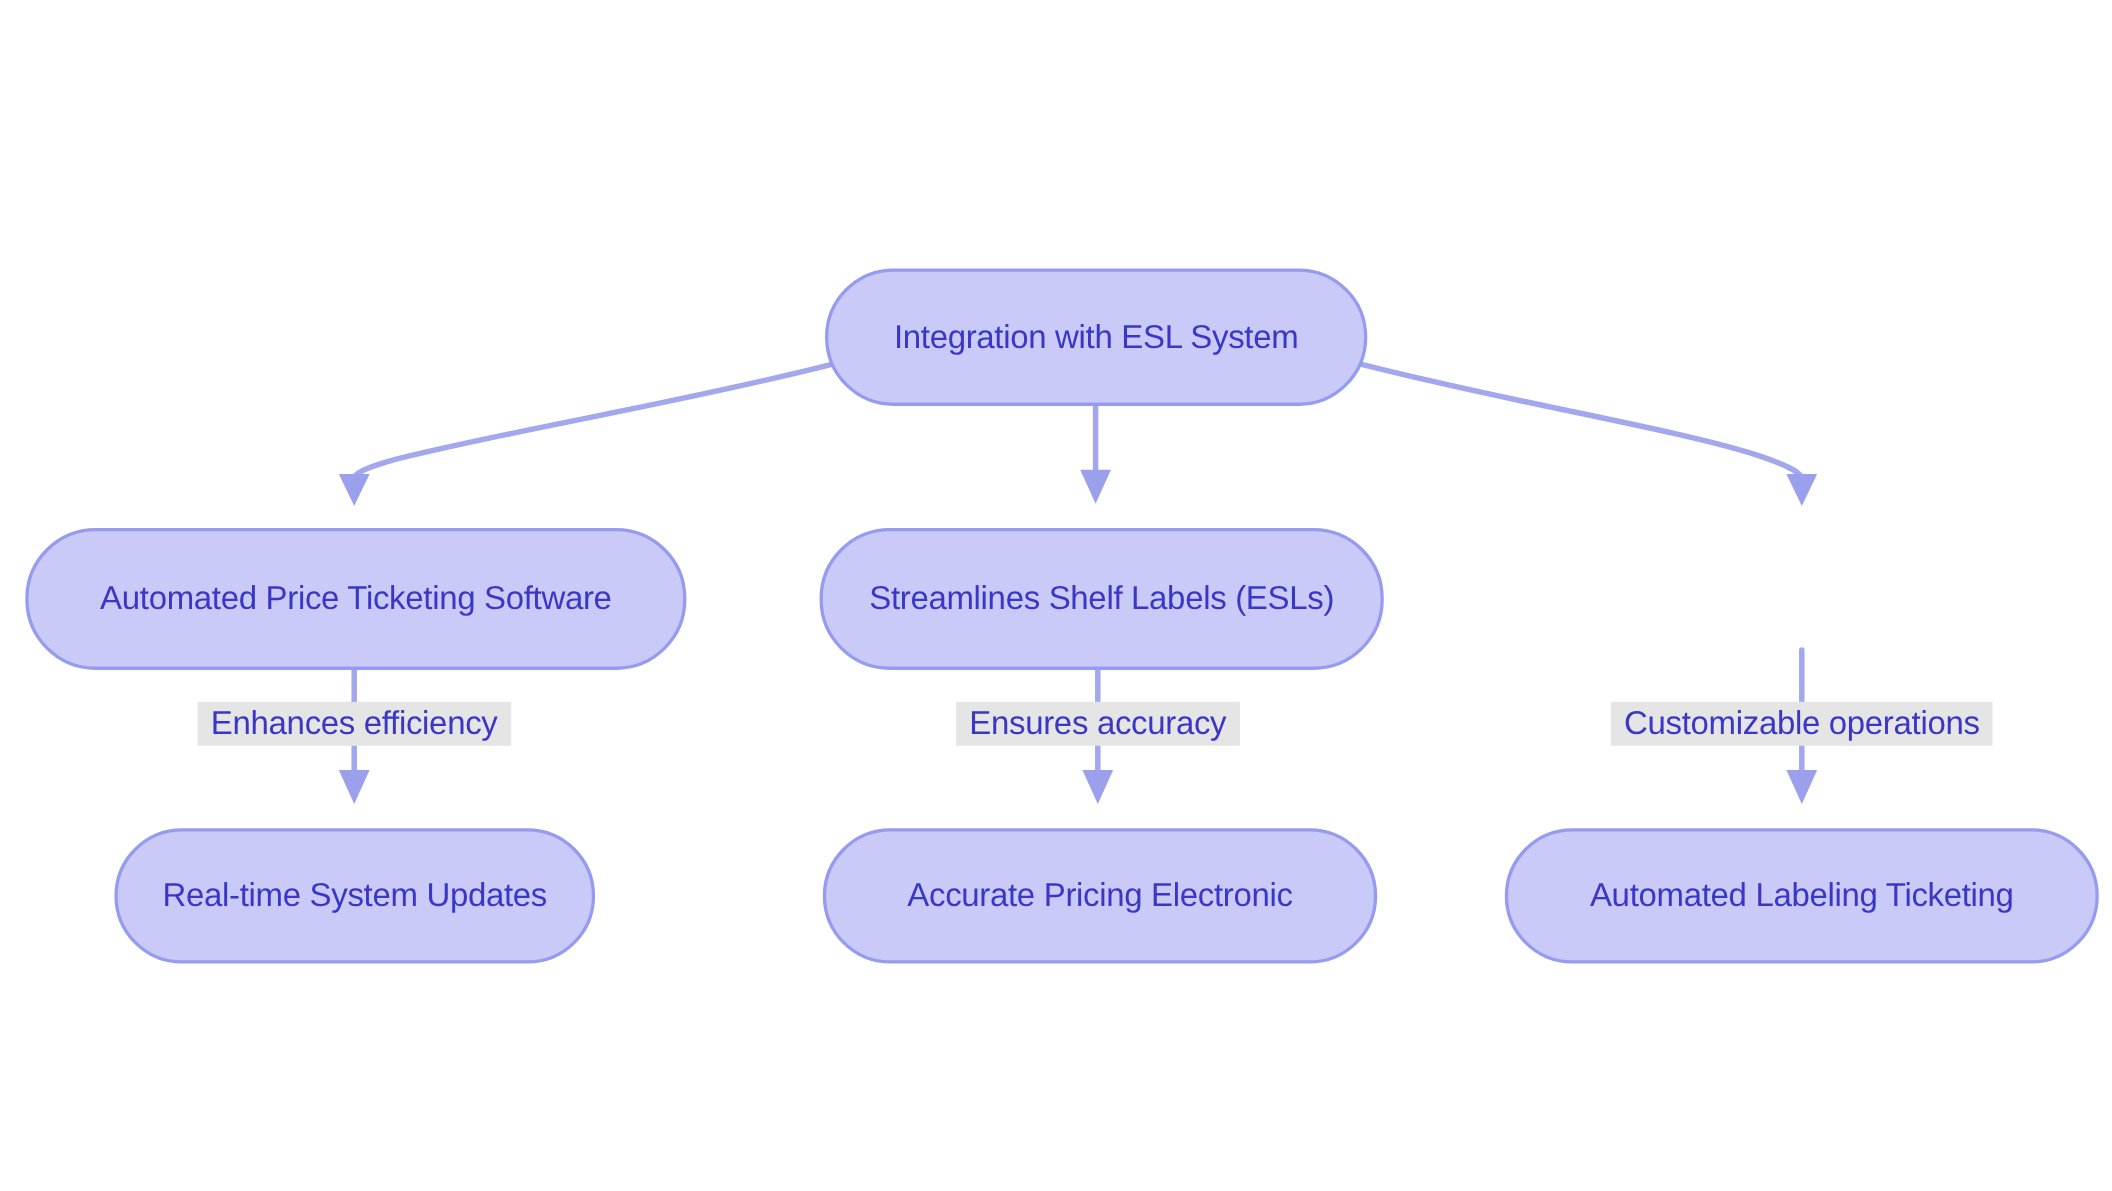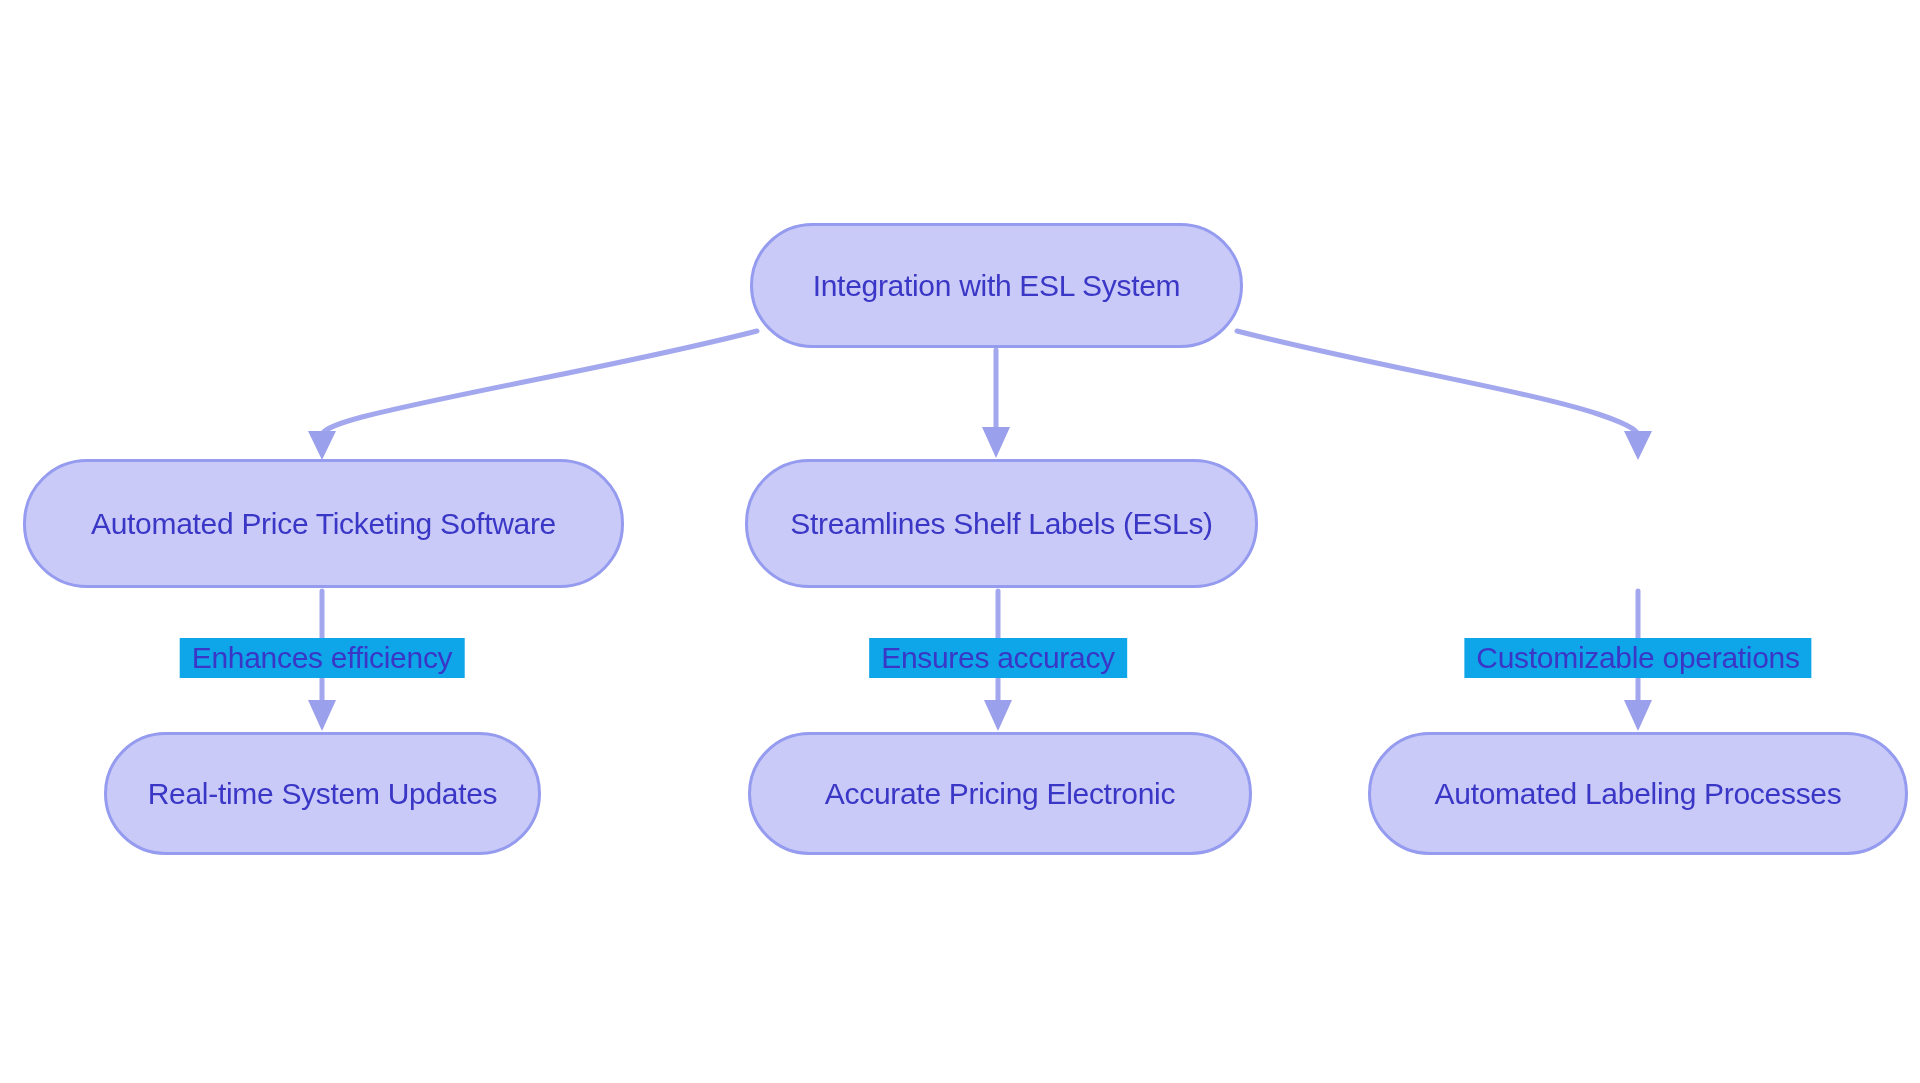--- a/index.html
+++ b/index.html
@@ -39,25 +39,26 @@
     border: 3px solid #959bef;
     border-radius: 64px;
     display: flex;
     align-items: center;
     justify-content: center;
     text-align: center;
     color: #3a36c6;
     font-size: 30px;
     letter-spacing: -0.3px;
     white-space: nowrap;
+    margin-top: 21px;
   }
   .edge-label {
     position: absolute;
     transform: translate(-50%, -50%);
-    background: #0ea5e9;
+    background: #e5e5e5;
     padding: 3px 12px;
     color: #3a36c6;
     font-size: 30px;
     letter-spacing: -0.3px;
     white-space: nowrap;
   }
   
   #n-root { left: 750px; top: 223px; width: 493px; height: 125px; }
   #n-a    { left: 23px;   top: 459px; width: 601px; height: 129px; }
   #n-b    { left: 745px;  top: 459px; width: 513px; height: 129px; }
@@ -122,20 +123,20 @@
 
   <div class="node" id="n-a2">
     <span>Real-time System Updates</span>
   </div>
 
   <div class="node" id="n-b2">
     <span>Accurate Pricing Electronic</span>
   </div>
 
   <div class="node" id="n-c2">
-    <span>Automated Labeling Processes</span>
+    <span>Automated Labeling Ticketing</span>
   </div>
 
   <div class="edge-label" id="lbl-a">Enhances efficiency</div>
   <div class="edge-label" id="lbl-b">Ensures accuracy</div>
   <div class="edge-label" id="lbl-c">Customizable operations</div>
 
 </div>
 
 </body></html>

